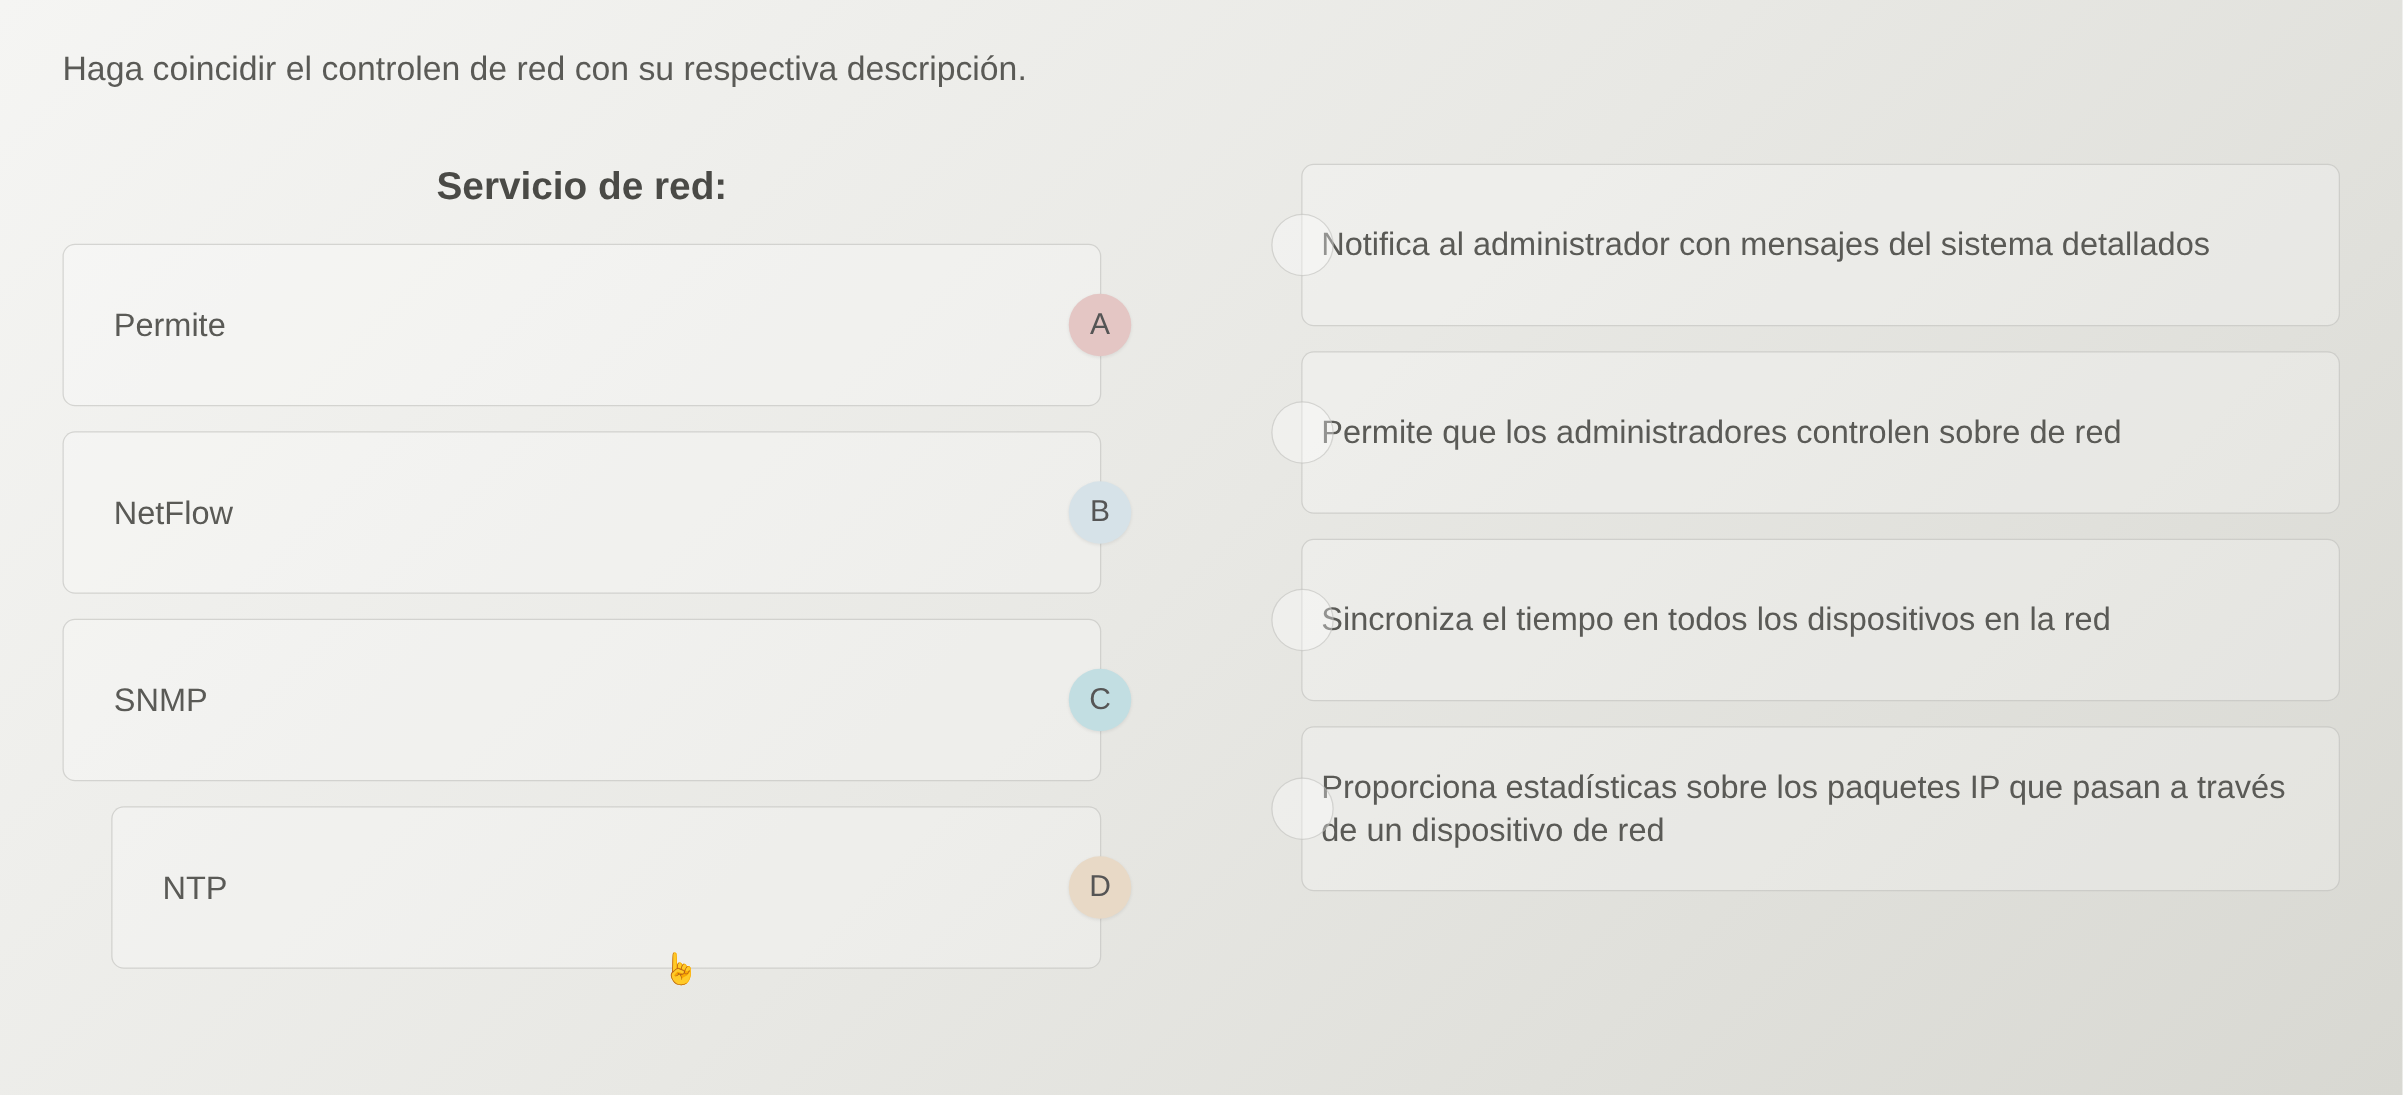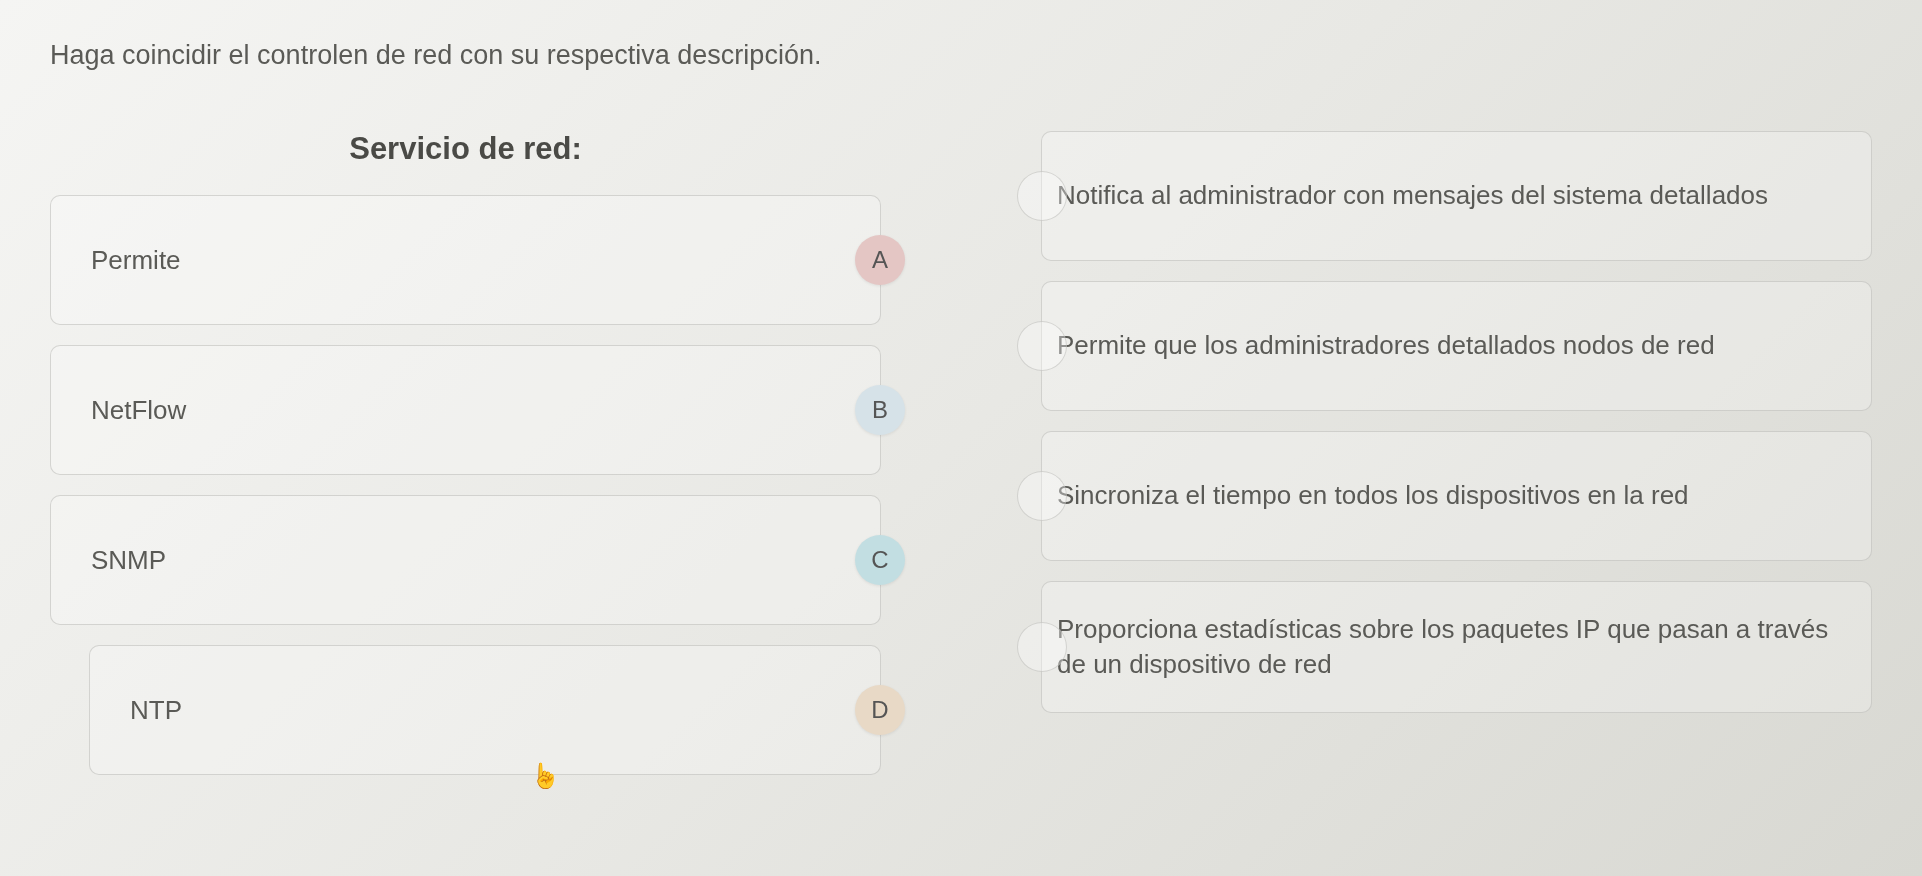--- a/index.html
+++ b/index.html
@@ -153,21 +153,21 @@
     <div class="row-wrap">
       <div class="desc-box">
         <div class="socket"></div>
         <span>Notifica al administrador con mensajes del sistema detallados</span>
       </div>
     </div>
 
     <div class="row-wrap">
       <div class="desc-box">
         <div class="socket"></div>
-        <span>Permite que los administradores detallados nodos de red</span>
+        <span>Permite que los administradores controlen sobre de red</span>
       </div>
     </div>
 
     <div class="row-wrap">
       <div class="desc-box">
         <div class="socket"></div>
         <span>Sincroniza el tiempo en todos los dispositivos en la red</span>
       </div>
     </div>
 

